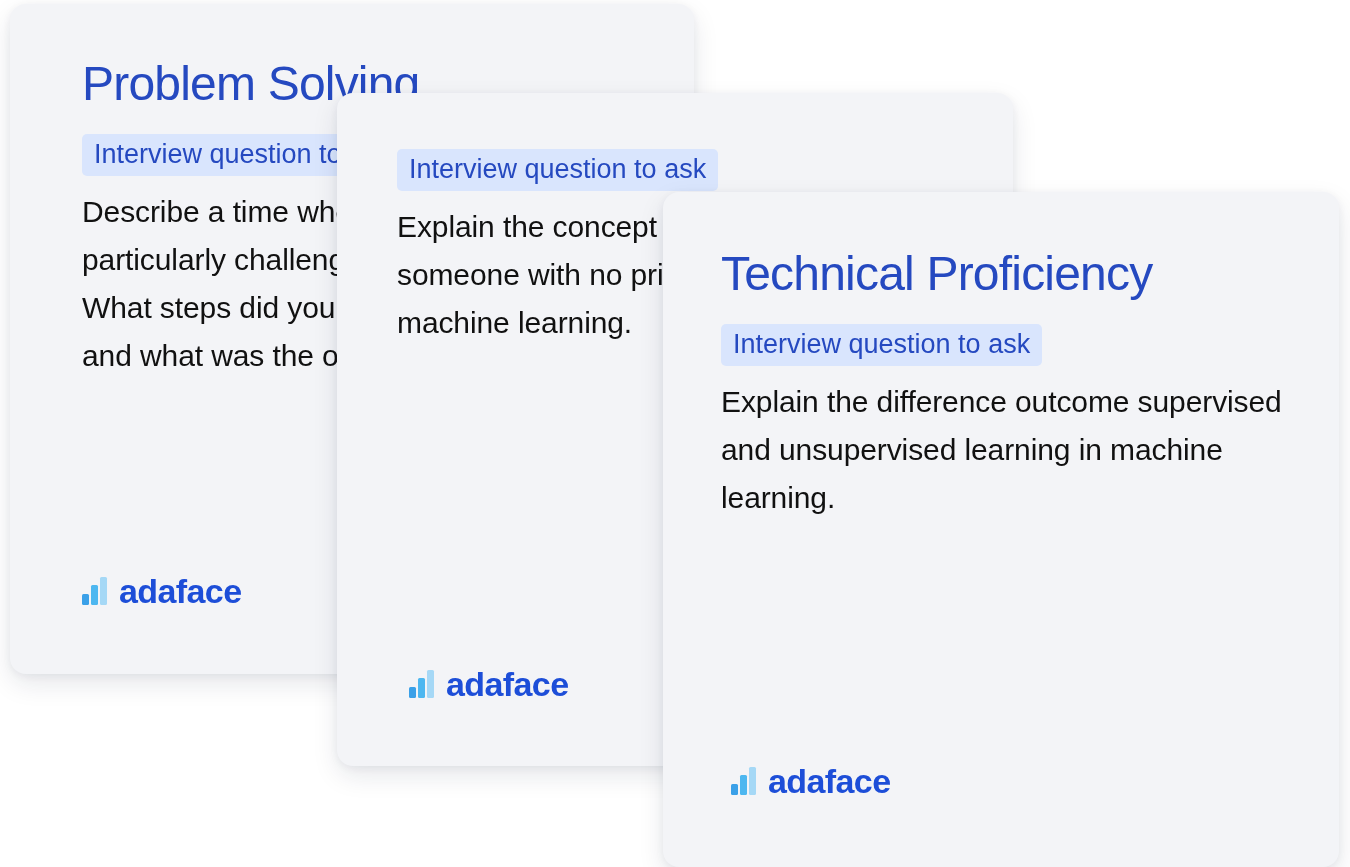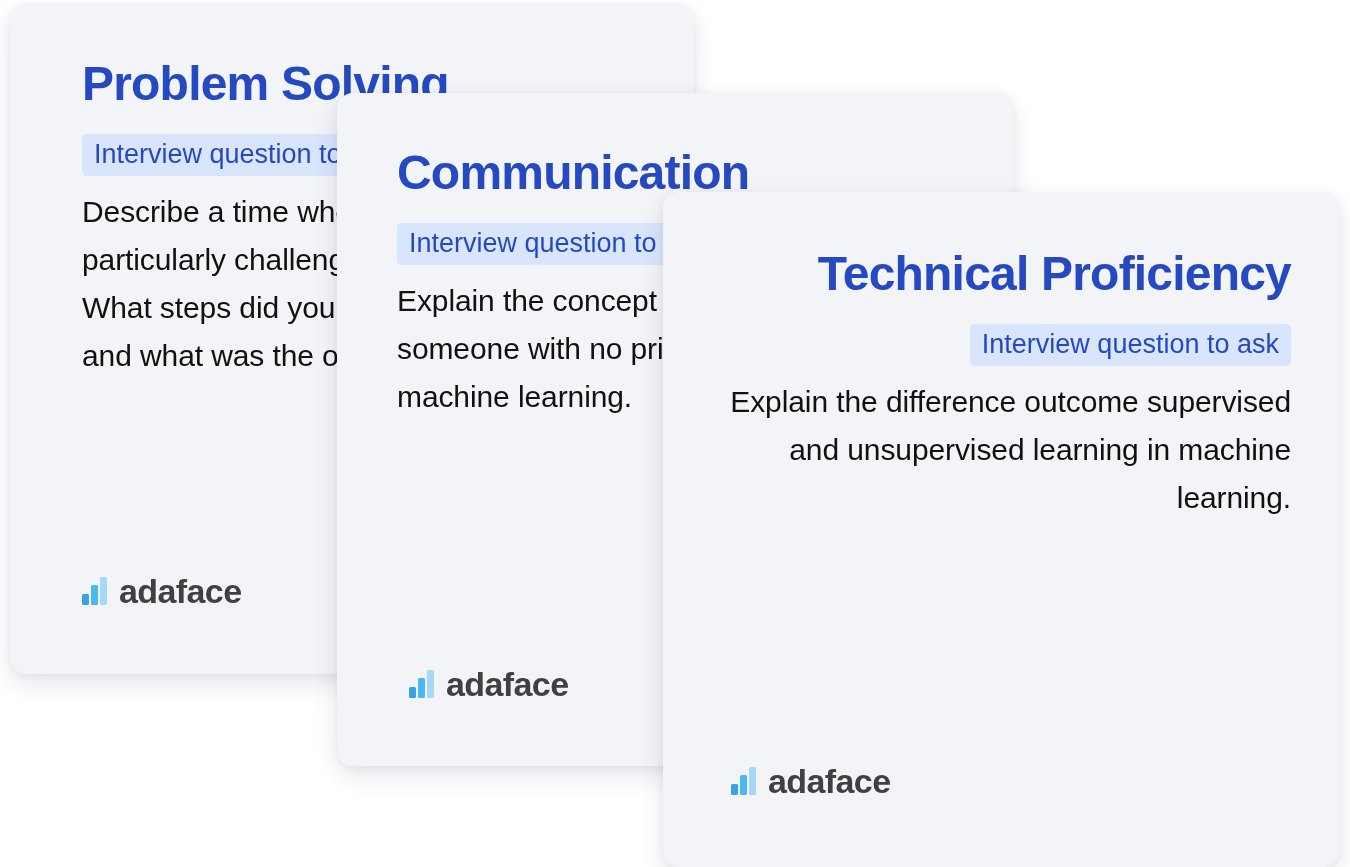--- a/index.html
+++ b/index.html
@@ -53,32 +53,31 @@
   }
 
   
   #card-3 {
     left: 663px;
     top: 192px;
     width: 676px;
     height: 675px;
     padding: 58px 48px 40px 58px;
     z-index: 3;
-    text-align: right;
   }
 
   .card-inner {
     position: relative;
     width: 100%;
     height: 100%;
   }
 
   .card-title {
     font-size: 48px;
-    font-weight: 700;
+    font-weight: 400;
     color: #2549c0;
     letter-spacing: -0.8px;
     line-height: 1.0;
     margin: 0 0 26px 0;
     white-space: nowrap;
   }
 
   .badge-row {
     margin: 0 0 12px 0;
   }
@@ -115,21 +114,21 @@
 
   .logo-mark {
     display: block;
     width: 26px;
     height: 28px;
   }
 
   .logo-word {
     font-size: 34px;
     font-weight: 600;
-    color: #404040;
+    color: #1d4ed8;
     letter-spacing: -0.6px;
     line-height: 1;
   }
 </style>
 </head>
 <body>
 
 <div id="stage">
 
   <div class="card" id="card-1">
@@ -148,21 +147,20 @@
           <rect x="9" y="8" width="7" height="20" rx="1.5" fill="#4db7f0"></rect>
           <rect x="18" y="0" width="7" height="28" rx="1.5" fill="#a5d8f6"></rect>
         </svg>
         <span class="logo-word">adaface</span>
       </div>
     </div>
   </div>
 
   <div class="card" id="card-2">
     <div class="card-inner">
-      <h2 class="card-title">Communication</h2>
 
       <div class="badge-row">
         <span class="badge">Interview question to ask</span>
       </div>
 
       <p class="question">Explain the concept of a 'neural network' to someone with no prior knowledge of machine learning.</p>
 
       <div class="logo">
         <svg class="logo-mark" viewBox="0 0 26 28">
           <rect x="0" y="17" width="7" height="11" rx="1.5" fill="#3aa0e8"></rect>

